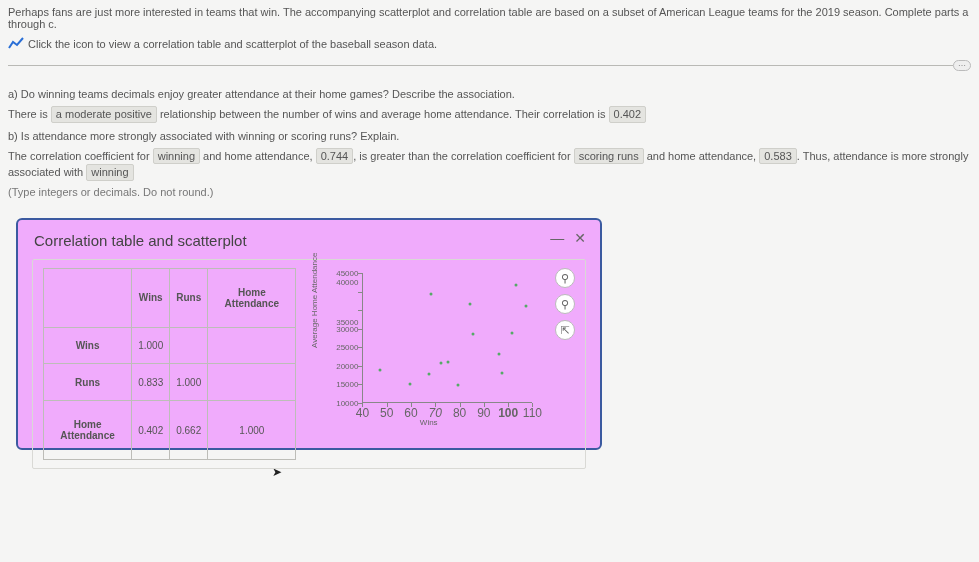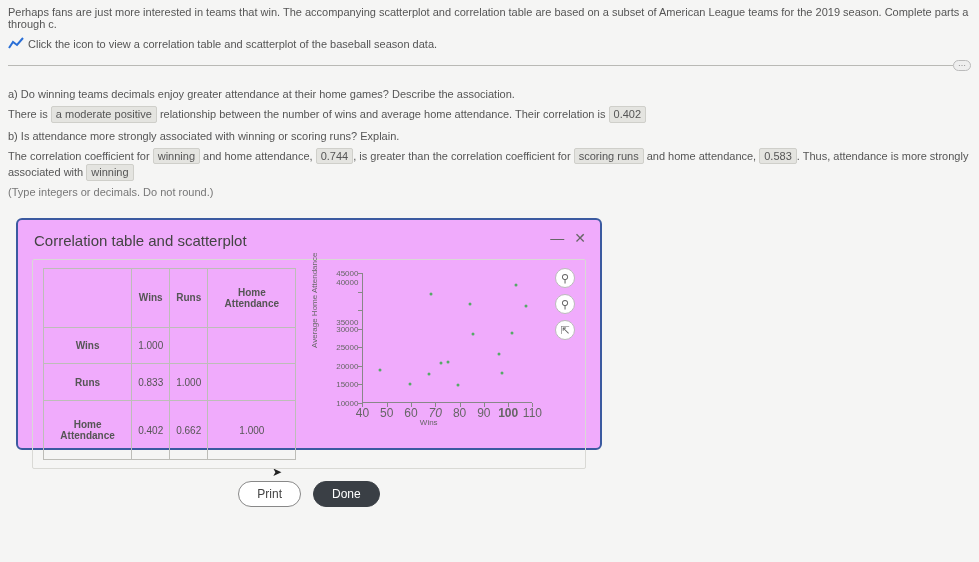--- a/index.html
+++ b/index.html
@@ -225,17 +225,13 @@
       <div class="xlabel">Wins</div>
     </div>
 
     <div class="plot-ctrl-col">
       <div class="mini-btn">⚲</div>
       <div class="mini-btn">⚲</div>
       <div class="mini-btn">⇱</div>
     </div>
   </div>
 
-  <div class="modal-footer">
-    <button class="btn btn-outline">Print</button>
-    <button class="btn btn-primary">Done</button>
-  </div>
 </div>
 
 </body></html>

